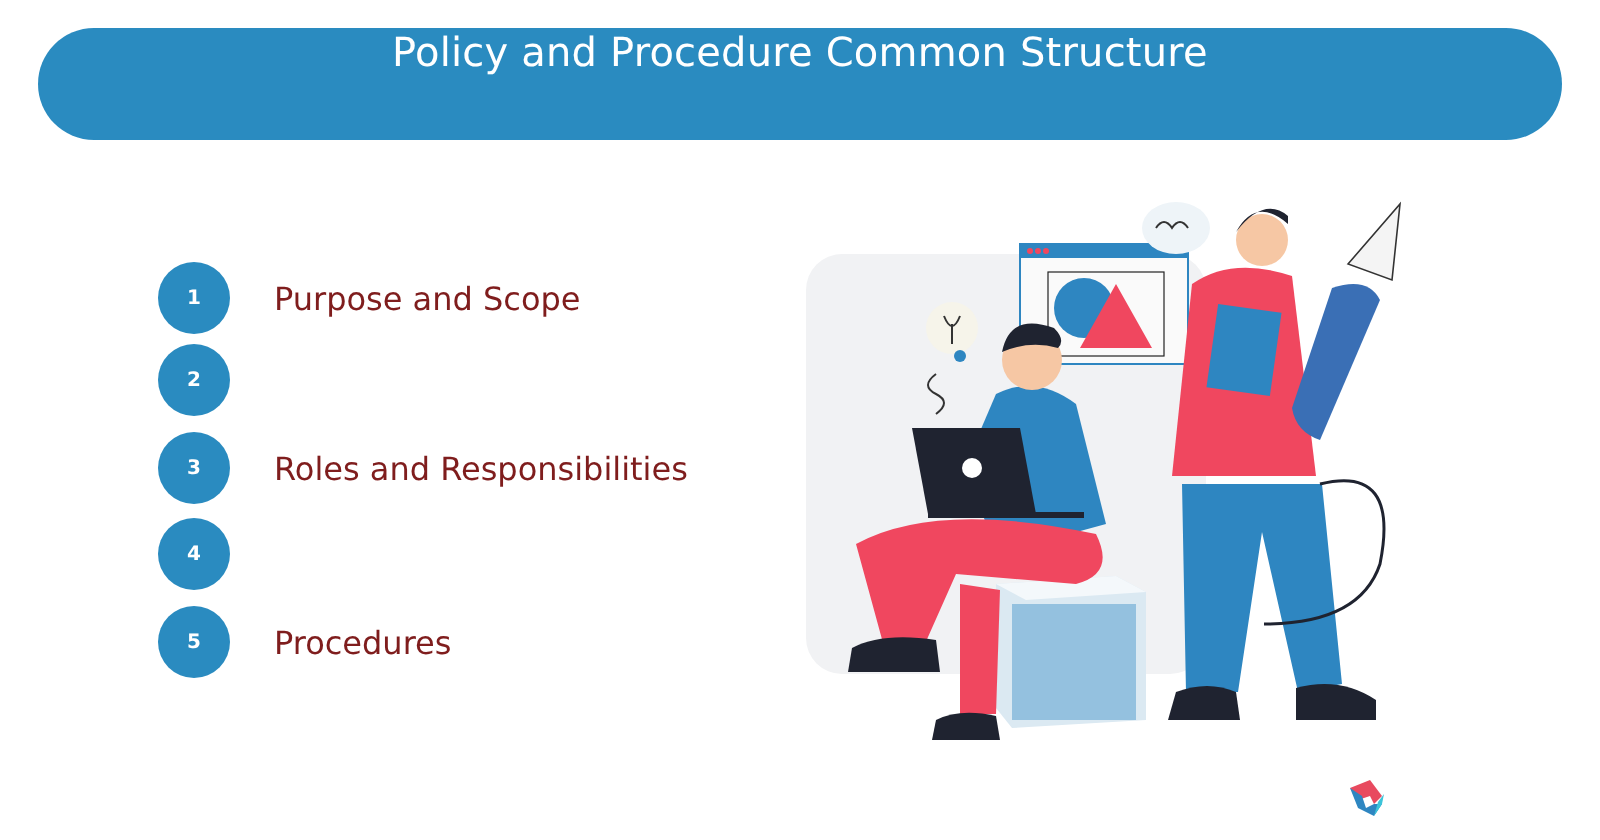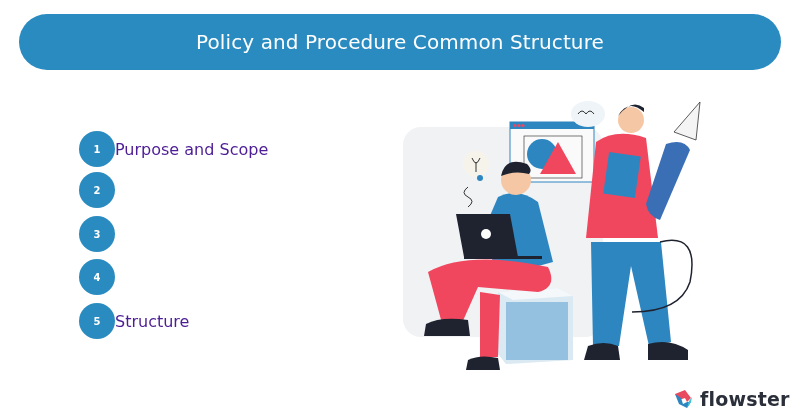--- a/index.html
+++ b/index.html
@@ -1,22 +1,22 @@
 <!DOCTYPE html>
 <html><head>
 <meta charset="utf-8">
 <style>
   * { box-sizing: border-box; margin: 0; padding: 0; }
   body { width: 800px; height: 420px; background: #ffffff; font-family: "DejaVu Sans", sans-serif; position: relative; overflow: hidden; }
-  .title-bar { position: absolute; left: 19px; top: 14px; width: 762px; height: 56px; background: #2a8bc0; border-radius: 28px; display: flex; align-items: center; justify-content: center; }
+  .title-bar { position: absolute; left: 19px; top: 14px; width: 762px; height: 56px; background: #2a8bc0; border-radius: 28px; display: flex; justify-content: center; }
   .title-bar span { color: #ffffff; font-size: 20px; font-weight: 400; letter-spacing: 0.1px; }
   .list { position: absolute; left: 79px; top: 131px; }
   .item { position: absolute; left: 0; display: flex; align-items: center; white-space: nowrap; }
   .num { width: 36px; height: 36px; border-radius: 50%; background: #2a8bc0; color: #fff; font-size: 10px; font-weight: bold; display: flex; align-items: center; justify-content: center; }
-  .label { color: #4c1d95; font-size: 16px; }
+  .label { margin-left: 22px; color: #7f1d1d; font-size: 16px; }
   .illus { position: absolute; left: 398px; top: 92px; width: 320px; height: 290px; }
   .logo { position: absolute; left: 672px; top: 388px; display: flex; align-items: center; }
   .logo-text { font-size: 19px; font-weight: bold; color: #2b2f3a; margin-left: 6px; letter-spacing: 0.2px; }
 </style>
 </head>
 <body>
 
 <div class="title-bar">
   <span>Policy and Procedure Common Structure</span>
 </div>
@@ -24,27 +24,28 @@
 <div class="list">
   <div class="item" style="top:0px">
     <div class="num">1</div>
     <div class="label">Purpose and Scope</div>
   </div>
   <div class="item" style="top:41px">
     <div class="num">2</div>
   </div>
   <div class="item" style="top:85px">
     <div class="num">3</div>
+    <div class="label">Roles and Responsibilities</div>
   </div>
   <div class="item" style="top:128px">
     <div class="num">4</div>
   </div>
   <div class="item" style="top:172px">
     <div class="num">5</div>
-    <div class="label">Structure</div>
+    <div class="label">Procedures</div>
   </div>
 </div>
 
 <svg class="illus" viewBox="0 0 320 290" xmlns="http://www.w3.org/2000/svg">
 
   <rect x="5" y="35" width="200" height="210" rx="18" fill="#f1f2f4"></rect>
 
   <rect x="112" y="30" width="84" height="60" fill="#fafafa" stroke="#2e86c1" stroke-width="1"></rect>
   <rect x="112" y="30" width="84" height="7" fill="#2e86c1"></rect>
   <circle cx="117" cy="33.5" r="1.5" fill="#f0475f"></circle>
@@ -92,14 +93,13 @@
 
   <path d="M262 150 q40 -10 30 40 q-10 30 -58 30" fill="none" stroke="#1f2330" stroke-width="1.5"></path>
 </svg>
 
 <div class="logo">
   <svg width="22" height="22" viewBox="0 0 22 22">
     <path d="M3 6 l10 -4 l6 8 l-4 4 l-2 -4 l-6 2 z" fill="#e84a5f"></path>
     <path d="M3 6 l4 10 l8 4 l4 -6 l-4 0 l-4 2 l-2 -6 z" fill="#2e86c1"></path>
     <path d="M15 20 l4 -6 l1 -5 l-3 4 z" fill="#3cc4d9"></path>
   </svg>
-  <span class="logo-text">flowster</span>
 </div>
 
 </body></html>

